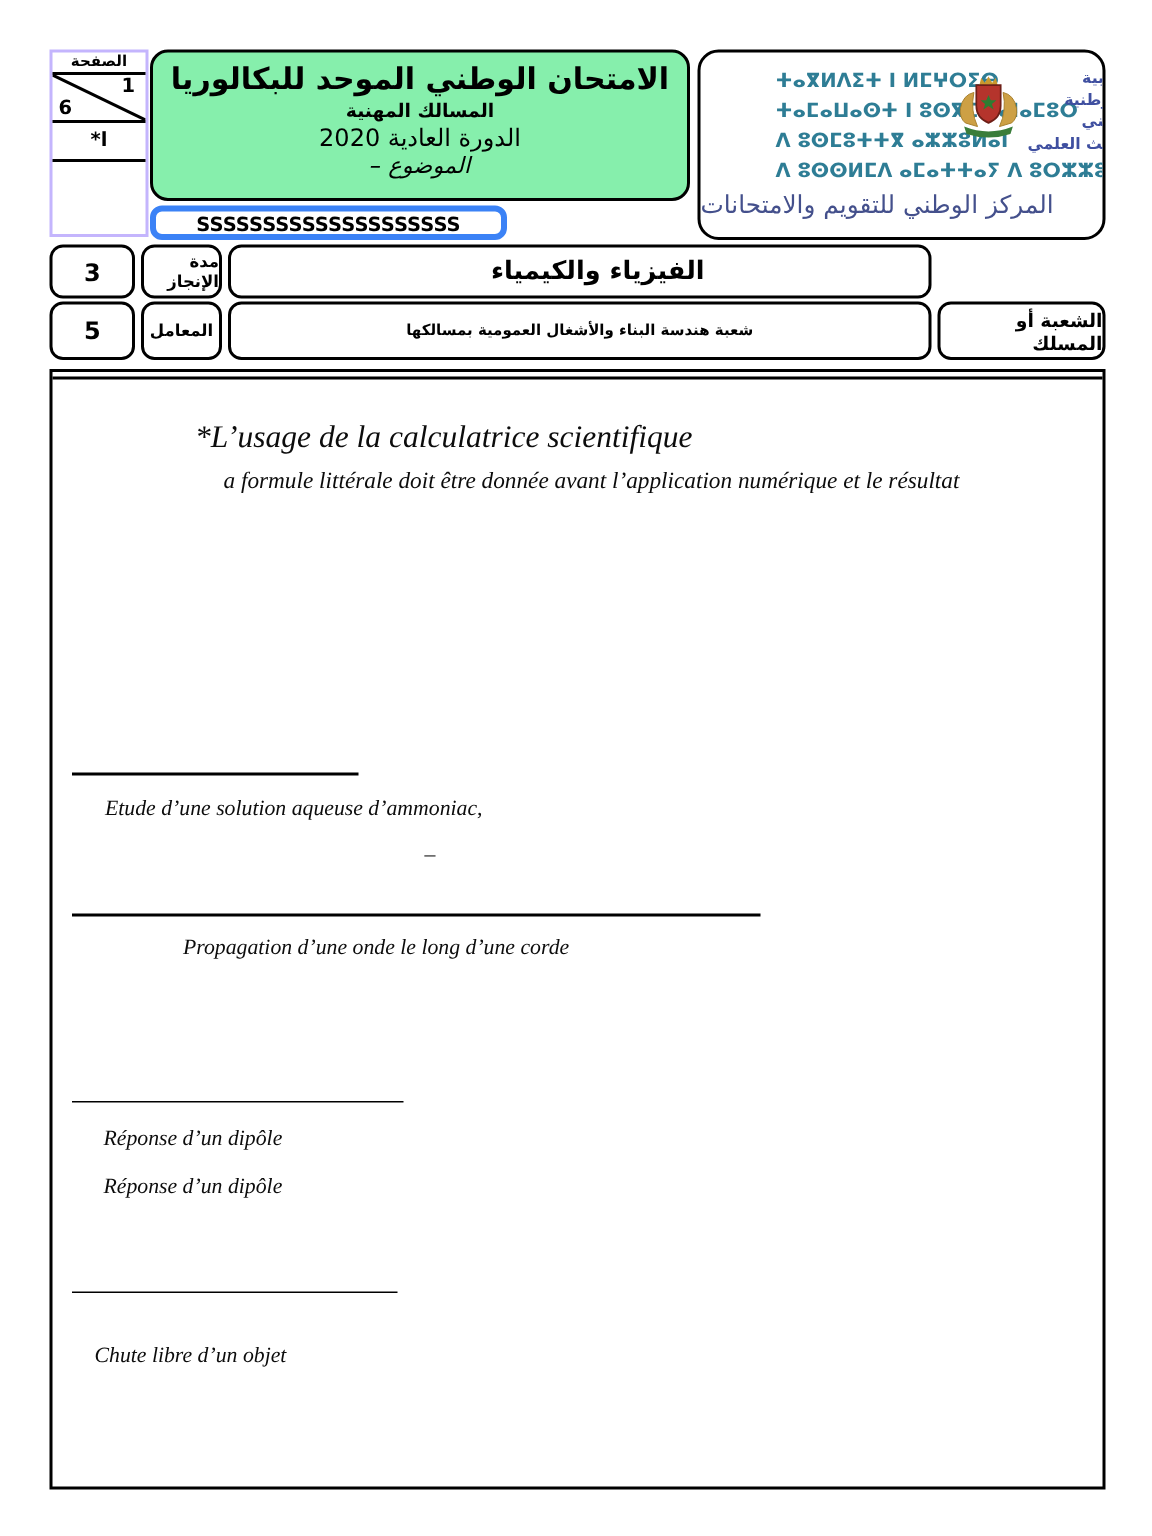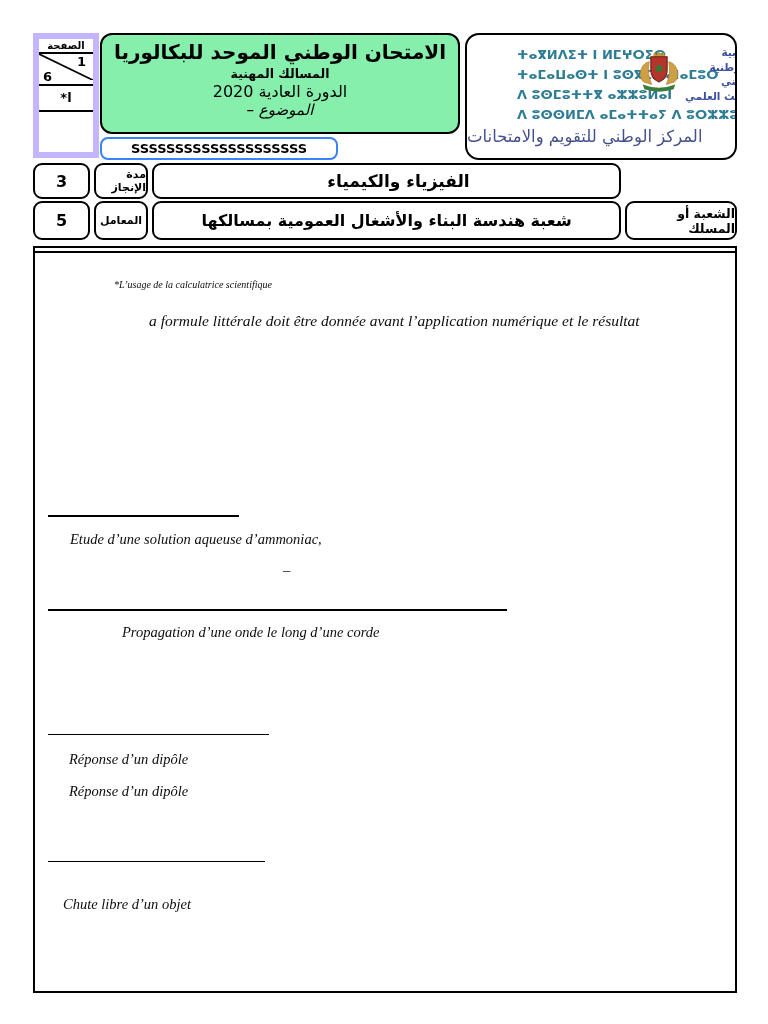--- a/index.html
+++ b/index.html
@@ -2,40 +2,40 @@
 <html><head>
 <meta charset="utf-8">
 <style>
   * { margin:0; padding:0; box-sizing:border-box; }
   html,body { background:#ffffff; }
   .page { position:relative; width:768px; height:1024px; background:#ffffff;
           font-family:"DejaVu Sans", sans-serif; color:#000; overflow:hidden; }
 
   
   .pagebox { position:absolute; left:33px; top:33px; width:66px; height:125px;
-             border:6px solid #c4b5fd; background:#fff; }
+             border:2px solid #c4b5fd; background:#fff; }
   .pagebox .lbl { height:15px; border-bottom:2px solid #000; font-size:10px; font-weight:bold;
                   text-align:center; line-height:13px; }
   .pagebox .diag { position:relative; height:32px; border-bottom:2px solid #000; }
   .pagebox .diag svg { position:absolute; inset:0; }
   .pagebox .diag .cur { position:absolute; right:7px; top:0; font-size:13px; font-weight:bold; }
   .pagebox .diag .tot { position:absolute; left:4px; bottom:0; font-size:13px; font-weight:bold; }
   .pagebox .code { height:26px; border-bottom:2px solid #000; text-align:center;
                    font-size:13px; font-weight:bold; line-height:24px; }
 
   
   .titlebox { position:absolute; left:100px; top:33px; width:360px; height:101px;
               border:2px solid #000; border-radius:12px; text-align:center; padding-top:5px; background:#86efac; }
   .titlebox .t1 { font-size:20px; font-weight:bold; letter-spacing:1px; }
   .titlebox .t2 { font-size:12.5px; font-weight:bold; margin-top:2px; }
   .titlebox .t3 { font-size:16px; margin-top:1px; direction:rtl; }
   .titlebox .t4 { font-size:15px; direction:rtl;font-style:italic; }
 
   .candbox { position:absolute; left:100px; top:137px; width:238px; height:23px;
-             border:2px solid #3b82f6; border-radius:8px; text-align:center;
+             border:4px solid #3b82f6; border-radius:8px; text-align:center;
              font-size:13px; font-weight:bold; line-height:19px; background:#fff; }
   .refbox  { position:absolute; left:342px; top:137px; width:118px; height:23px;
              border:2px solid #000; border-radius:8px; text-align:center;
              font-size:13px; font-weight:bold; line-height:19px; background:#fff;margin-top:30px; }
 
   
   .minbox { position:absolute; left:465px; top:33px; width:272px; height:127px;
             border:2px solid #000; border-radius:14px; background:#fff; overflow:hidden; }
   .min-top { display:flex; align-items:flex-start; padding:10px 4px 0 4px; }
   .tif { width:116px; color:#2e7d95; font-size:13px; font-weight:bold;
@@ -49,30 +49,30 @@
   
   .cell { position:absolute; border:2px solid #000; border-radius:9px; background:#fff;
           display:flex; align-items:center; justify-content:center; font-weight:bold; }
   .r1 { top:163px; height:36px; }
   .r2 { top:201px; height:39px; }
   .c-val  { left:33px;  width:57px;  font-size:16px; }
   .c-lbl  { left:94px;  width:54px;  font-size:11px; }
   .c-main { left:152px; width:469px; }
   .c-cat  { left:625px; width:112px; font-size:12.5px; }
   .r1.c-main { font-size:17px;padding-left:24px; }
-  .r2.c-main { font-size:16px; }
+  .r2.c-main { font-size:10px; }
   .cell.ar { direction:rtl; }
 
   
   .bodybox { position:absolute; left:33px; top:246px; width:704px; height:747px;
              border:2px solid #000; background:#fff; }
   .dblline { position:absolute; left:0; right:0; top:3px; height:2px; background:#000; }
   .fr { position:absolute; font-family:"Liberation Serif", serif; font-style:italic;
         font-size:14.5px; color:#0c0c0c; white-space:nowrap; }
-  .note1 { left:79px;  top:31px; font-size:10px; }
+  .note1 { left:95px;  top:31px; font-size:21px; }
   .note2 { left:114px; top:64px; font-size:15.5px; }
   .rule { position:absolute; background:#000; }
   .rule1 { left:13px; top:267px; width:191px; height:2px; }
   .rule2 { left:13px; top:361px; width:459px; height:2px; }
   .rule3 { left:13px; top:486px; width:221px; height:1px; }
   .rule4 { left:13px; top:613px; width:217px; height:1px; }
   .sec1  { left:35px;  top:283px; }
   .mark1 { left:248px; top:314px; }
   .sec2  { left:87px;  top:376px; }
   .sec3a { left:34px;  top:503px; }

